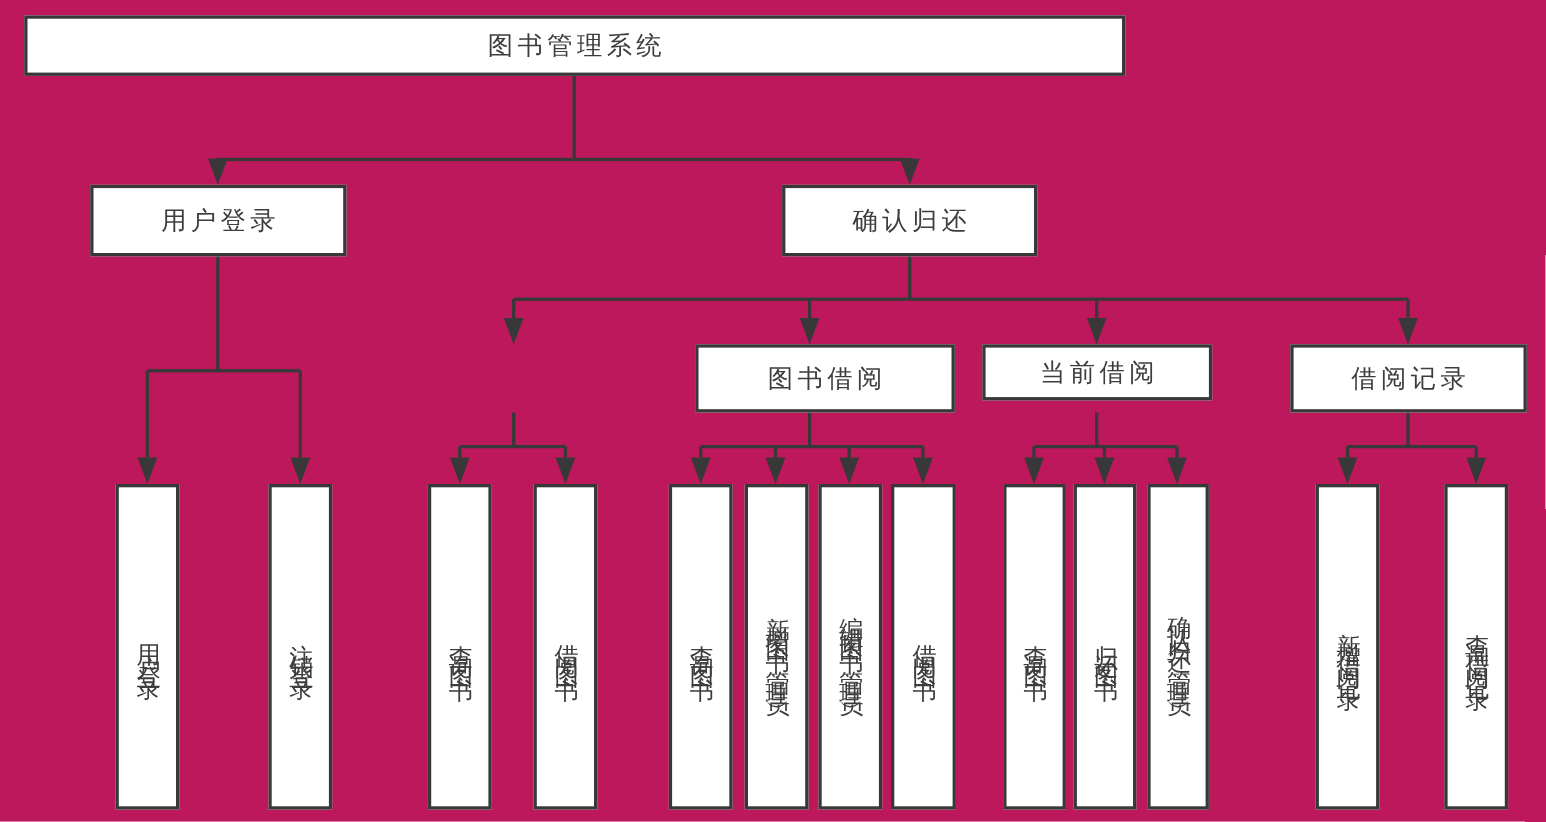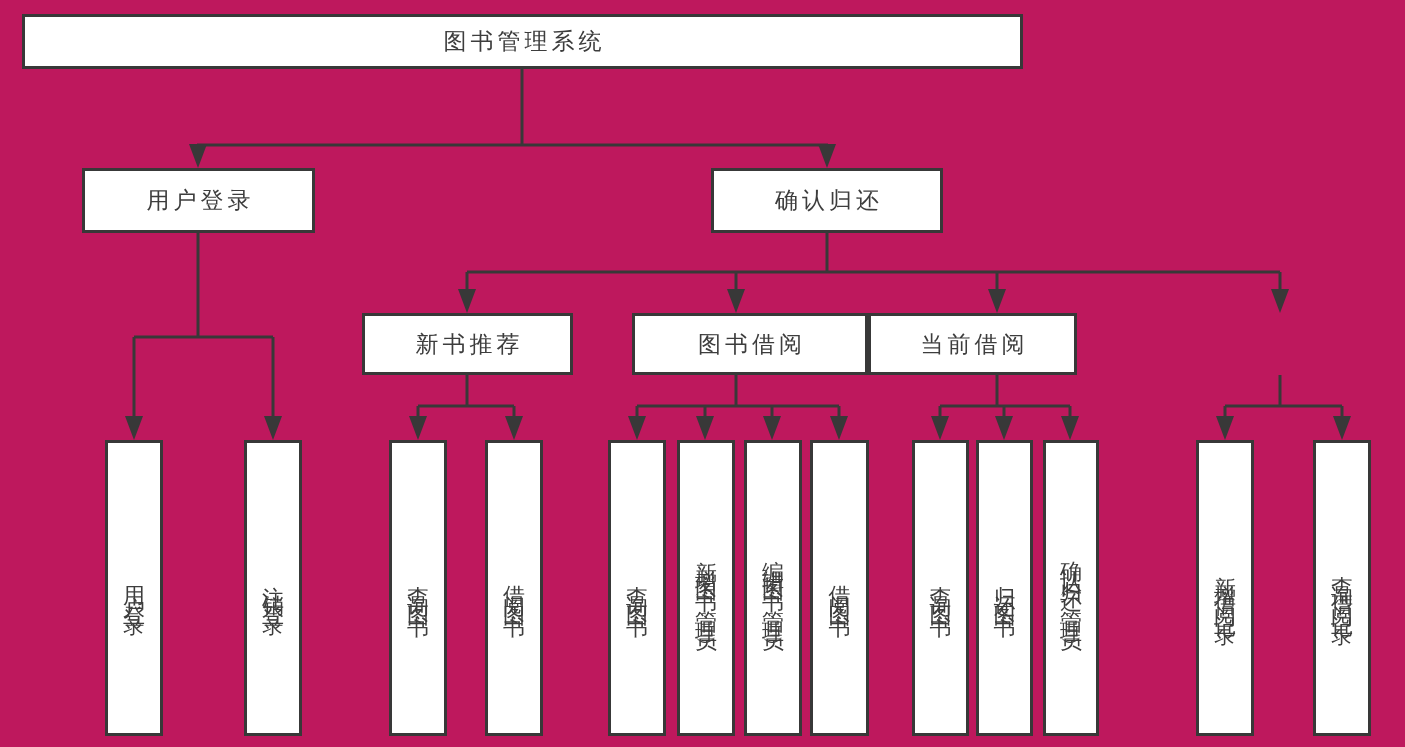--- a/index.html
+++ b/index.html
@@ -96,23 +96,23 @@
   <div class="hl" style="left:467px;top:272px;width:813px"></div>
   <div class="vl" style="left:467px;top:272px;height:17px"></div>
   <div class="vl" style="left:736px;top:272px;height:17px"></div>
   <div class="vl" style="left:997px;top:272px;height:17px"></div>
   <div class="vl" style="left:1280px;top:272px;height:17px"></div>
   <div class="arrow" style="left:467px;top:289px"></div>
   <div class="arrow" style="left:736px;top:289px"></div>
   <div class="arrow" style="left:997px;top:289px"></div>
   <div class="arrow" style="left:1280px;top:289px"></div>
 
-  <div class="box hbox" style="left:362px;top:313px;width:211px;height:62px">新书推荐</div>
   <div class="box hbox" style="left:632px;top:313px;width:236px;height:62px">图书借阅</div>
-  <div class="box hbox" style="left:868px;top:313px;width:209px;height:62px">当前借阅</div>
+  <div class="box hbox" style="left:893px;top:313px;width:209px;height:51px">当前借阅</div>
+  <div class="box hbox" style="left:1173px;top:313px;width:215px;height:62px">借阅记录</div>
 
   <div class="vl" style="left:467px;top:375px;height:31px"></div>
   <div class="hl" style="left:418px;top:406px;width:96px"></div>
   <div class="vl" style="left:418px;top:406px;height:10px"></div>
   <div class="vl" style="left:514px;top:406px;height:10px"></div>
   <div class="arrow" style="left:418px;top:416px"></div>
   <div class="arrow" style="left:514px;top:416px"></div>
 
   <div class="vl" style="left:736px;top:375px;height:31px"></div>
   <div class="hl" style="left:637px;top:406px;width:202px"></div>

